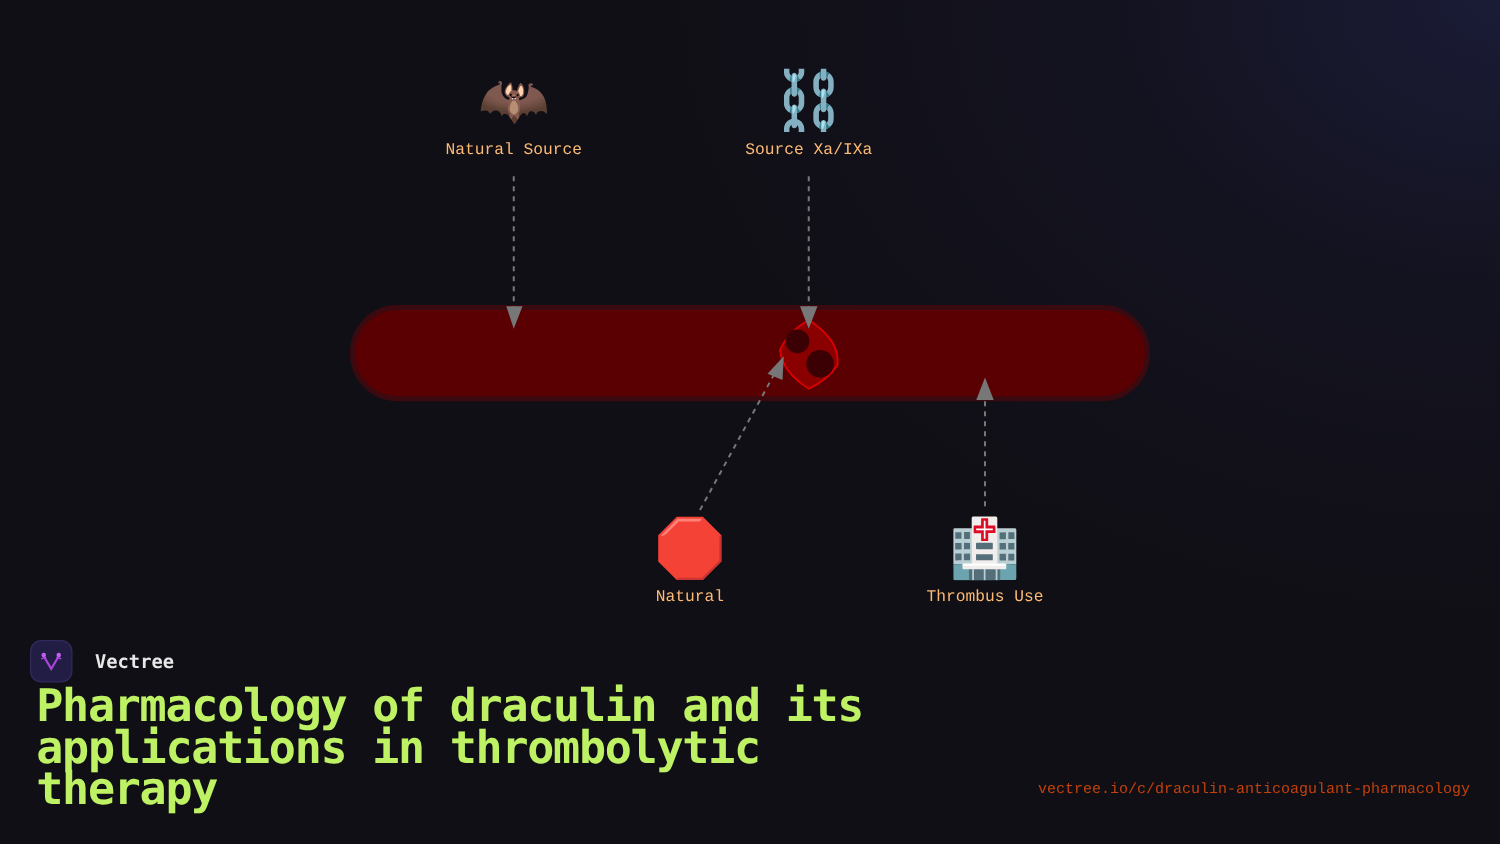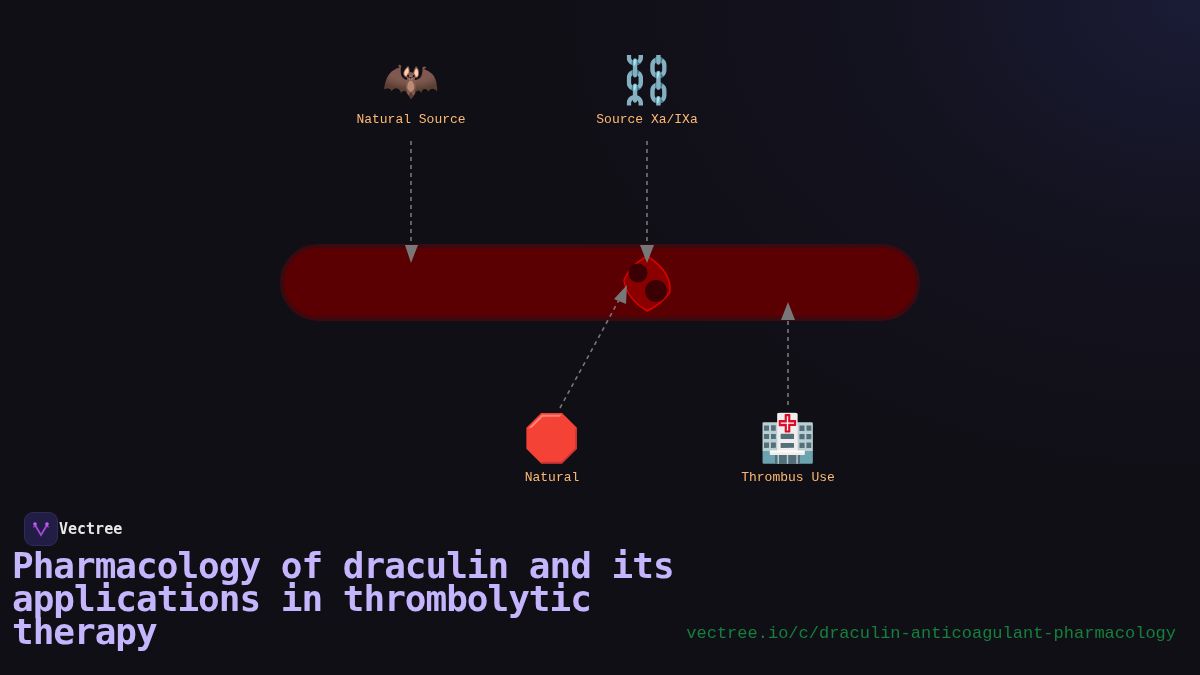--- a/index.html
+++ b/index.html
@@ -23,40 +23,40 @@
     }
     .node .emoji {
       font-size: 46px; line-height: 56px; height: 56px;
       font-family: "DejaVu Sans", sans-serif;
     }
     .node .label {
       font-size: 13px; color: #fdba74; margin-top: 4px; white-space: nowrap;
     }
     .brand {
       position: absolute; left: 24px; top: 512px;
-      display: flex; align-items: center; gap: 1px; text-align: right;
+      display: flex; align-items: center; gap: 18px; text-align: right;
     }
     .brand-logo {
       width: 34px; height: 34px; border-radius: 9px;
       background: #221d45; border: 1px solid #2f2a5a;
       display: flex; align-items: center; justify-content: center;
     }
     .brand-name {
       font-family: "DejaVu Sans Mono", monospace;
       font-weight: bold; font-size: 15px; color: #e8e8e8;
     }
     .title {
-      position: absolute; left: 12px; top: 549px; width: 740px;
+      position: absolute; left: 29px; top: 549px; width: 740px;
       font-family: "DejaVu Sans Mono", monospace;
       font-weight: bold; font-size: 36px; line-height: 33px;
-      color: #c4b5fd; letter-spacing: -1px;
+      color: #bef264; letter-spacing: -1px;
     }
     .url {
       position: absolute; right: 24px; top: 624px;
-      font-size: 17px; color: #15803d;
+      font-size: 12px; color: #c2410c;
     }
   </style>
 </head>
 <body>
 
 <div class="bg-glow"></div>
 
 <svg class="diagram" width="1200" height="675">
   <defs>
     <marker id="ah" markerWidth="14" markerHeight="18" refX="7" refY="16" orient="auto-start-reverse" markerUnits="userSpaceOnUse">

